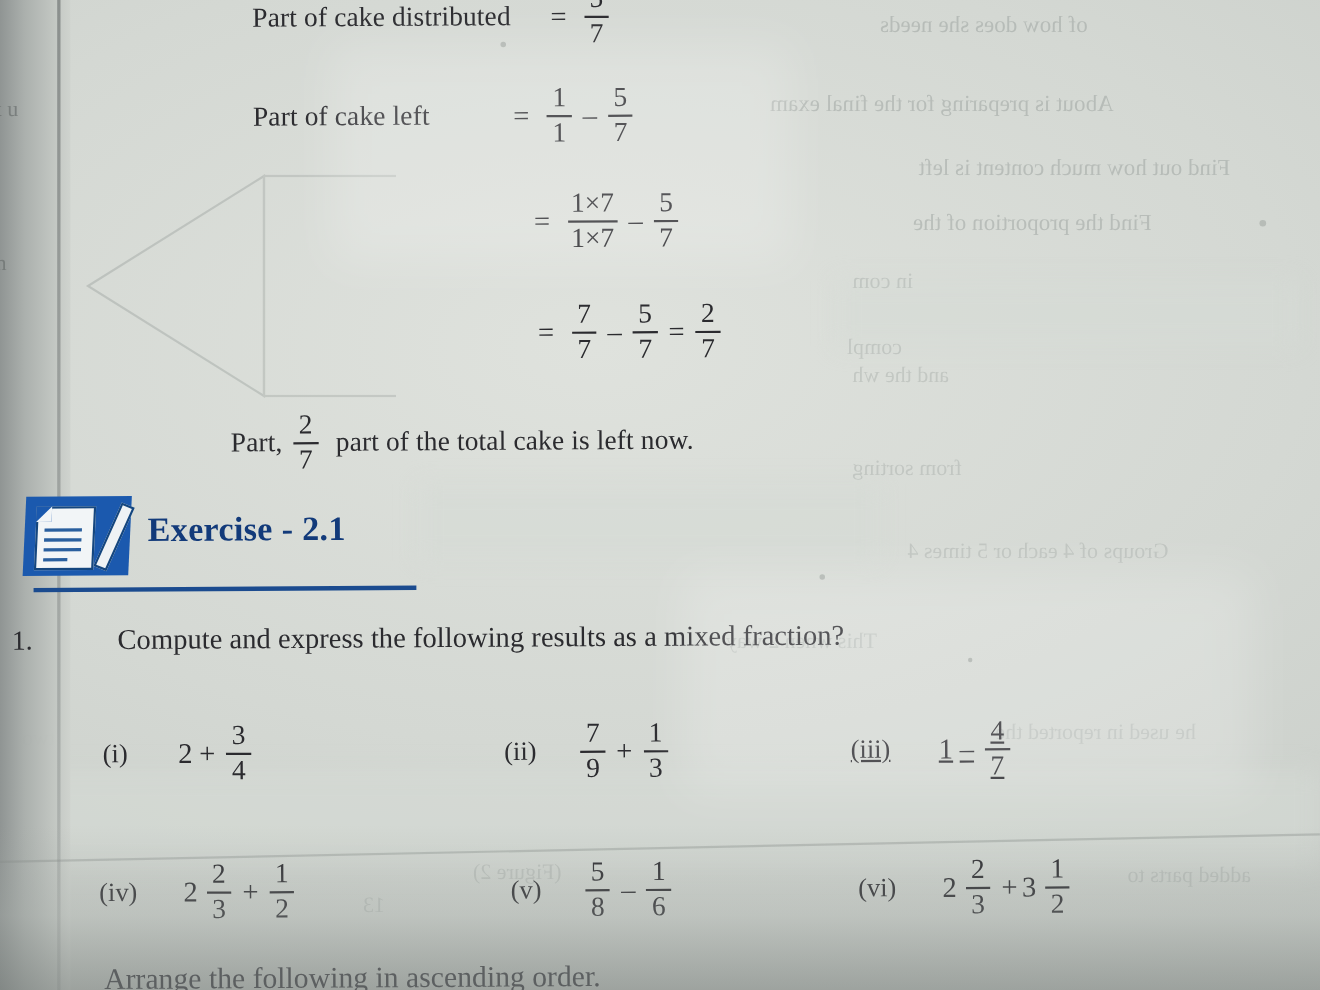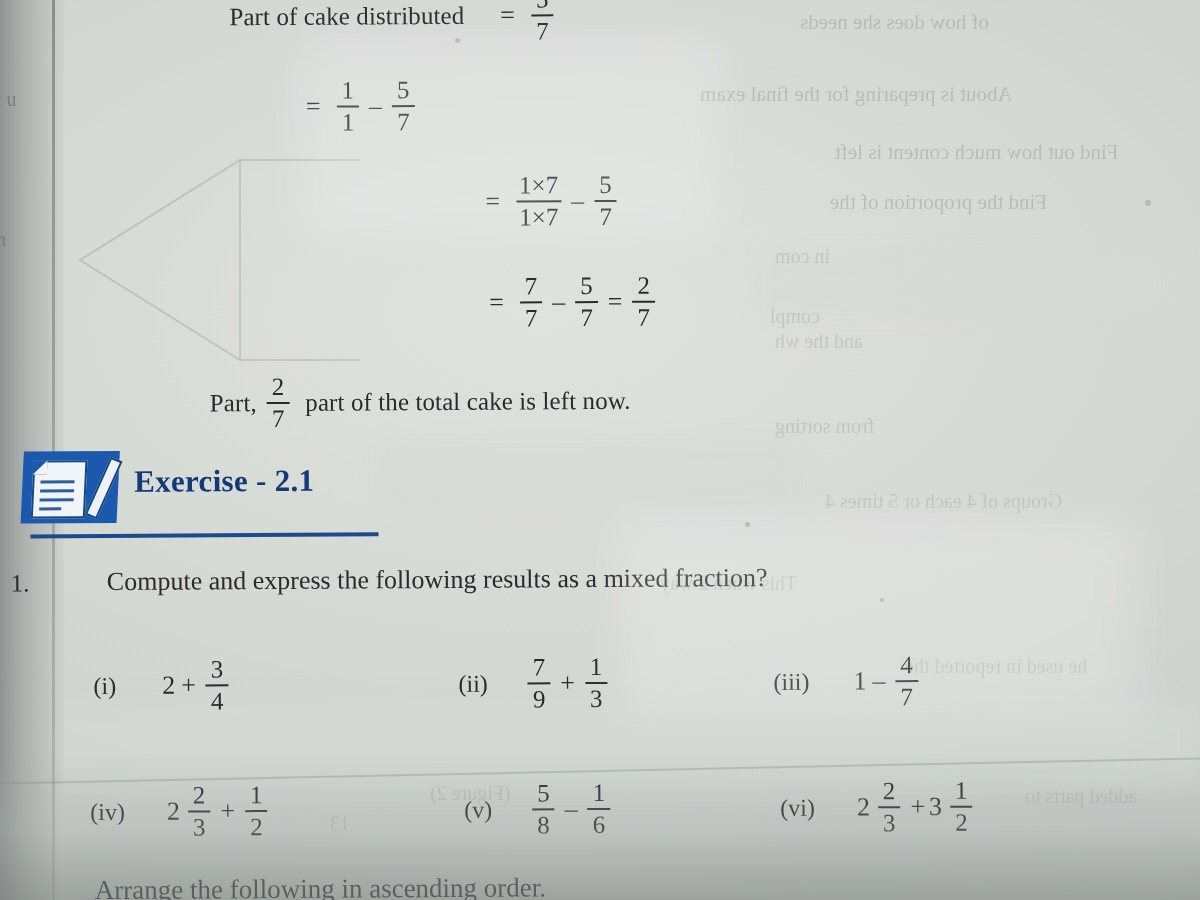--- a/index.html
+++ b/index.html
@@ -249,20 +249,21 @@
       <span class="label">Part of cake distributed</span>
       <span class="eq" style="margin-left:36px;">=</span>
       <span class="frac">
         <span class="num">5</span>
         <span class="bar"></span>
         <span class="den">7</span>
       </span>
     </div>
 
     <div class="row" style="left:232px; top:76px;">
+      <span class="label">Part of cake left</span>
       <span class="eq" style="margin-left:76px;">=</span>
       <span class="frac">
         <span class="num">1</span>
         <span class="bar"></span>
         <span class="den">1</span>
       </span>
       <span class="op">–</span>
       <span class="frac">
         <span class="num">5</span>
         <span class="bar"></span>
@@ -353,21 +354,21 @@
         <span class="den">9</span>
       </span>
       <span class="op">+</span>
       <span class="frac">
         <span class="num">1</span>
         <span class="bar"></span>
         <span class="den">3</span>
       </span>
     </div>
 
-    <div class="row" style="left:772px; top:654px;">
+    <div class="row" style="left:772px; top:654px;text-decoration:underline;">
       <span class="item-label">(iii)</span>
       <span class="mixed-int" style="margin-left:44px;">1</span>
       <span class="op">–</span>
       <span class="frac">
         <span class="num">4</span>
         <span class="bar"></span>
         <span class="den">7</span>
       </span>
     </div>
 

